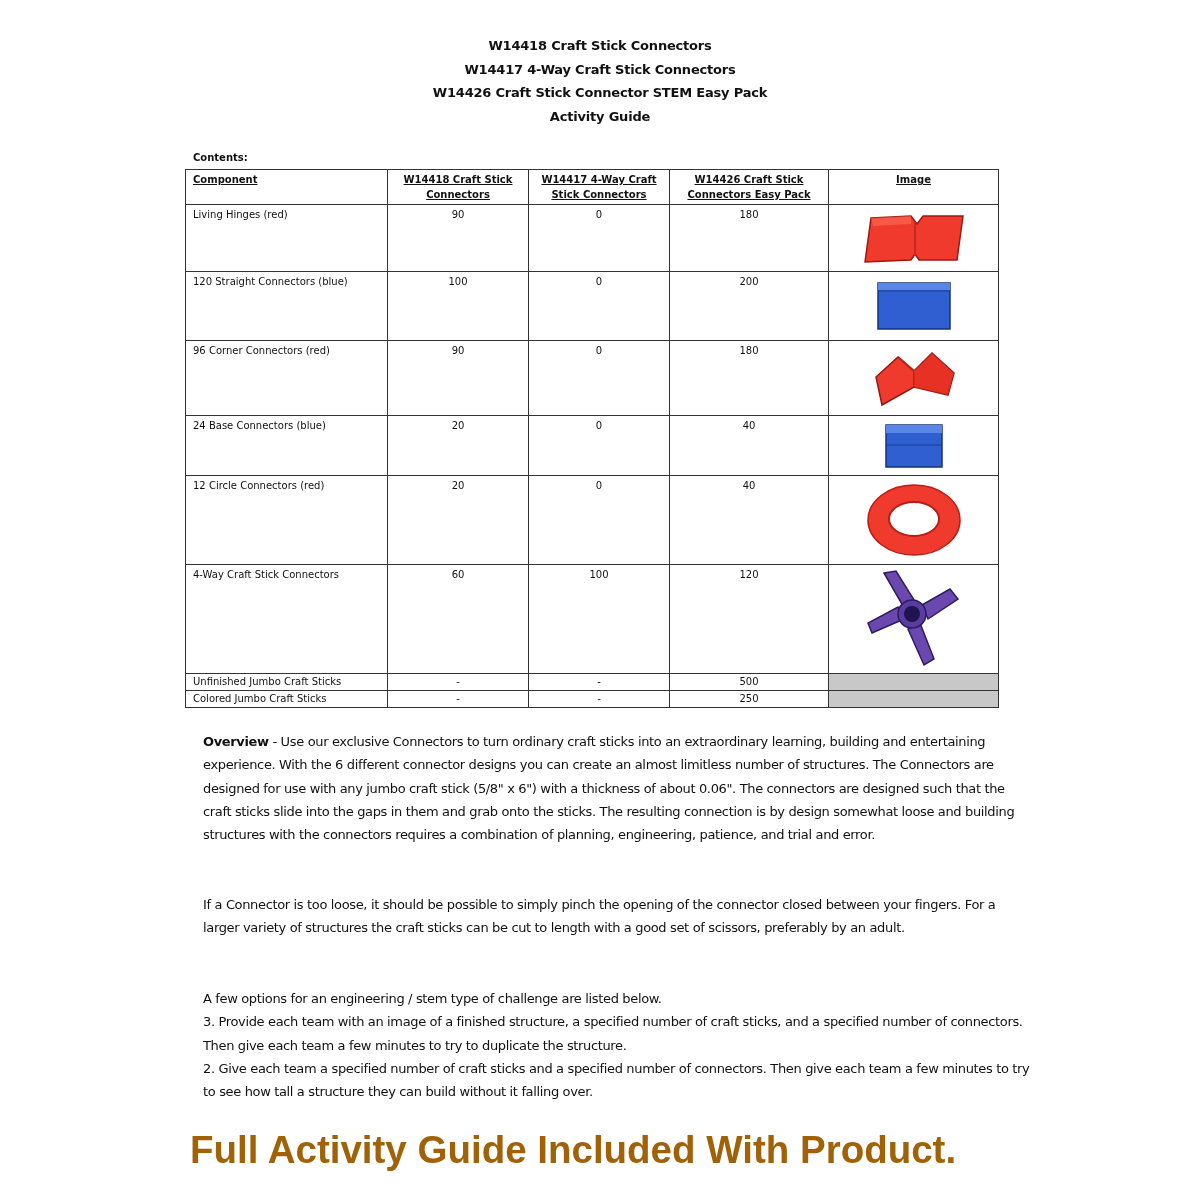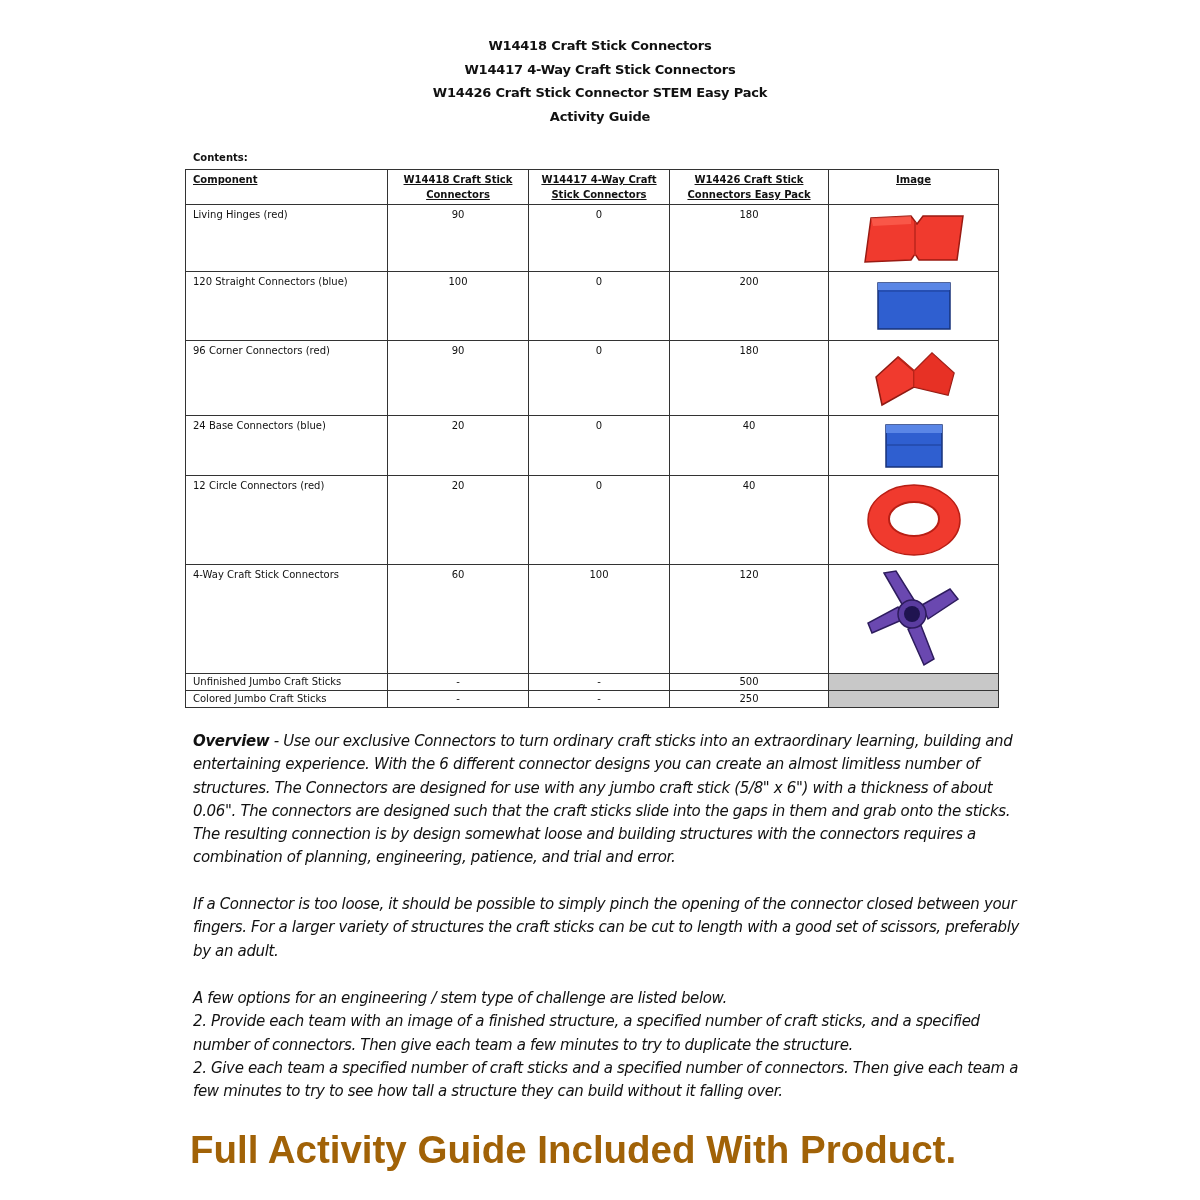--- a/index.html
+++ b/index.html
@@ -72,27 +72,26 @@
     tr.r-hinge td { height: 62px; }
     tr.r-straight td { height: 64px; }
     tr.r-corner td { height: 70px; }
     tr.r-base td { height: 55px; }
     tr.r-circle td { height: 84px; }
     tr.r-fourway td { height: 104px; }
     tr.r-small td { height: 14px; line-height: 14px; padding-top: 1px; padding-bottom: 1px; }
 
     .body-text {
       position: absolute;
-      left: 193px;
+      left: 203px;
       width: 830px;
       font-family: "DejaVu Sans", sans-serif;
-      font-size: 15px;
+      font-size: 13px;
       line-height: 23.3px;
       letter-spacing: -0.35px;
-      font-style: italic;
     }
     .p-overview { top: 730px; }
     .p-loose { top: 893px; }
     .p-options { top: 987px; }
     .body-text p { margin: 0; }
     .bold { font-weight: bold; }
 
     .footer-banner {
       position: absolute;
       top: 1128px;
@@ -238,17 +237,17 @@
 <div class="body-text p-overview">
   <p><span class="bold">Overview</span><span> - Use our exclusive Connectors to turn ordinary craft sticks into an extraordinary learning, building and entertaining experience.  With the 6 different connector designs you can create an almost limitless number of structures.   The Connectors are designed for use with any jumbo craft stick (5/8" x 6") with a thickness of about 0.06".  The connectors are designed such that the craft sticks slide into the gaps in them and grab onto the sticks.   The resulting connection is by design somewhat loose and building structures with the connectors requires a combination of planning, engineering, patience, and trial and error.</span></p>
 </div>
 
 <div class="body-text p-loose">
   <p>If a Connector is too loose, it should be possible to simply pinch the opening of the connector closed between your fingers.   For a larger variety of structures the craft sticks can be cut to length with a good set of scissors, preferably by an adult.</p>
 </div>
 
 <div class="body-text p-options">
   <p>A few options for an engineering / stem type of challenge are listed below.</p>
-  <p>2. Provide each team with an image of a finished structure, a specified number of craft sticks, and a specified number of connectors.   Then give each team a few minutes to try to duplicate the structure.</p>
+  <p>3. Provide each team with an image of a finished structure, a specified number of craft sticks, and a specified number of connectors.   Then give each team a few minutes to try to duplicate the structure.</p>
   <p>2. Give each team a specified number of craft sticks and a specified number of connectors.   Then give each team a few minutes to try to see how tall a structure they can build without it falling over.</p>
 </div>
 
 <div class="footer-banner">Full Activity Guide Included With Product.</div>
 
 </body></html>

